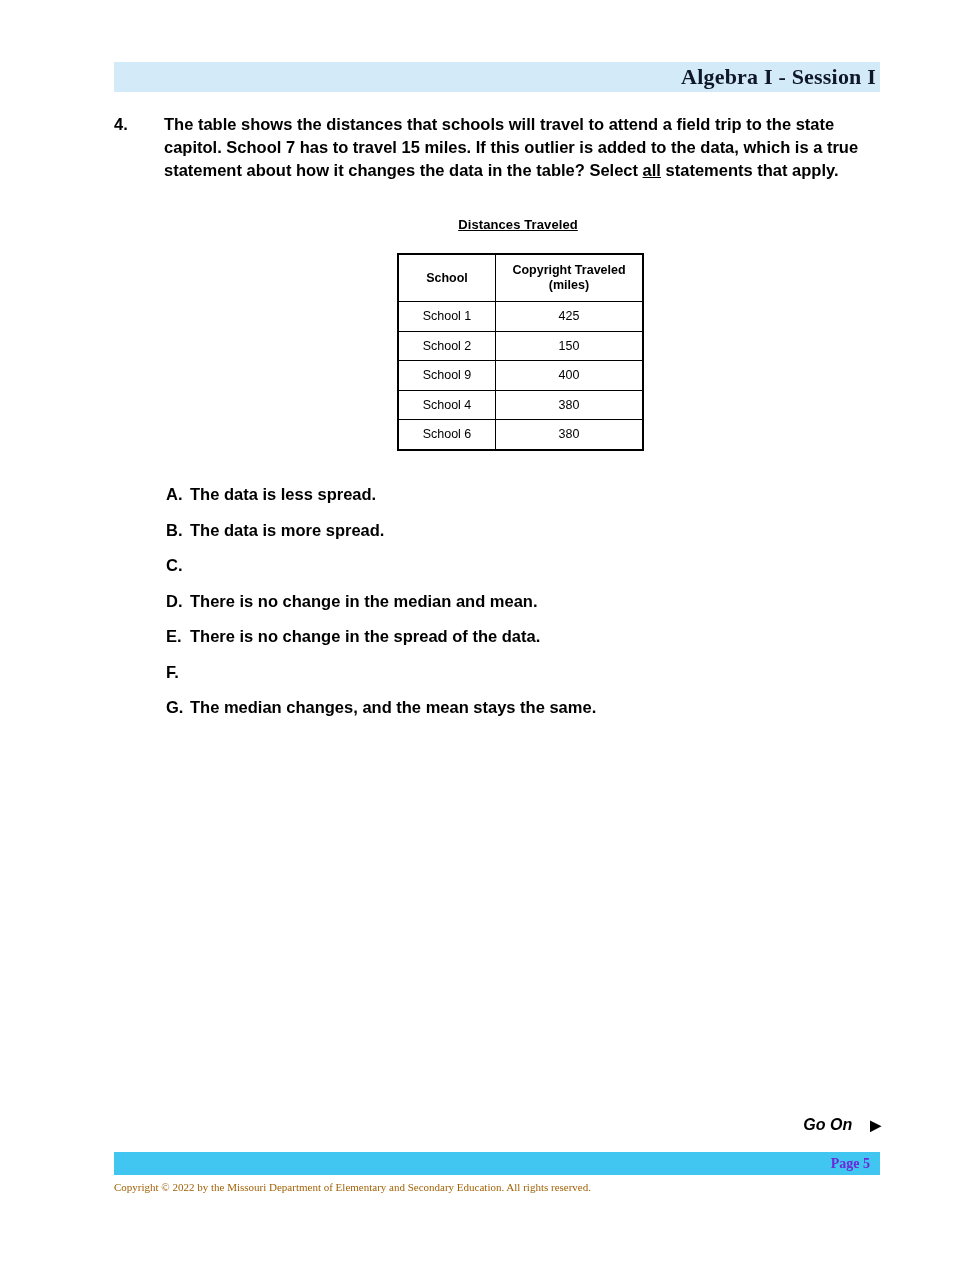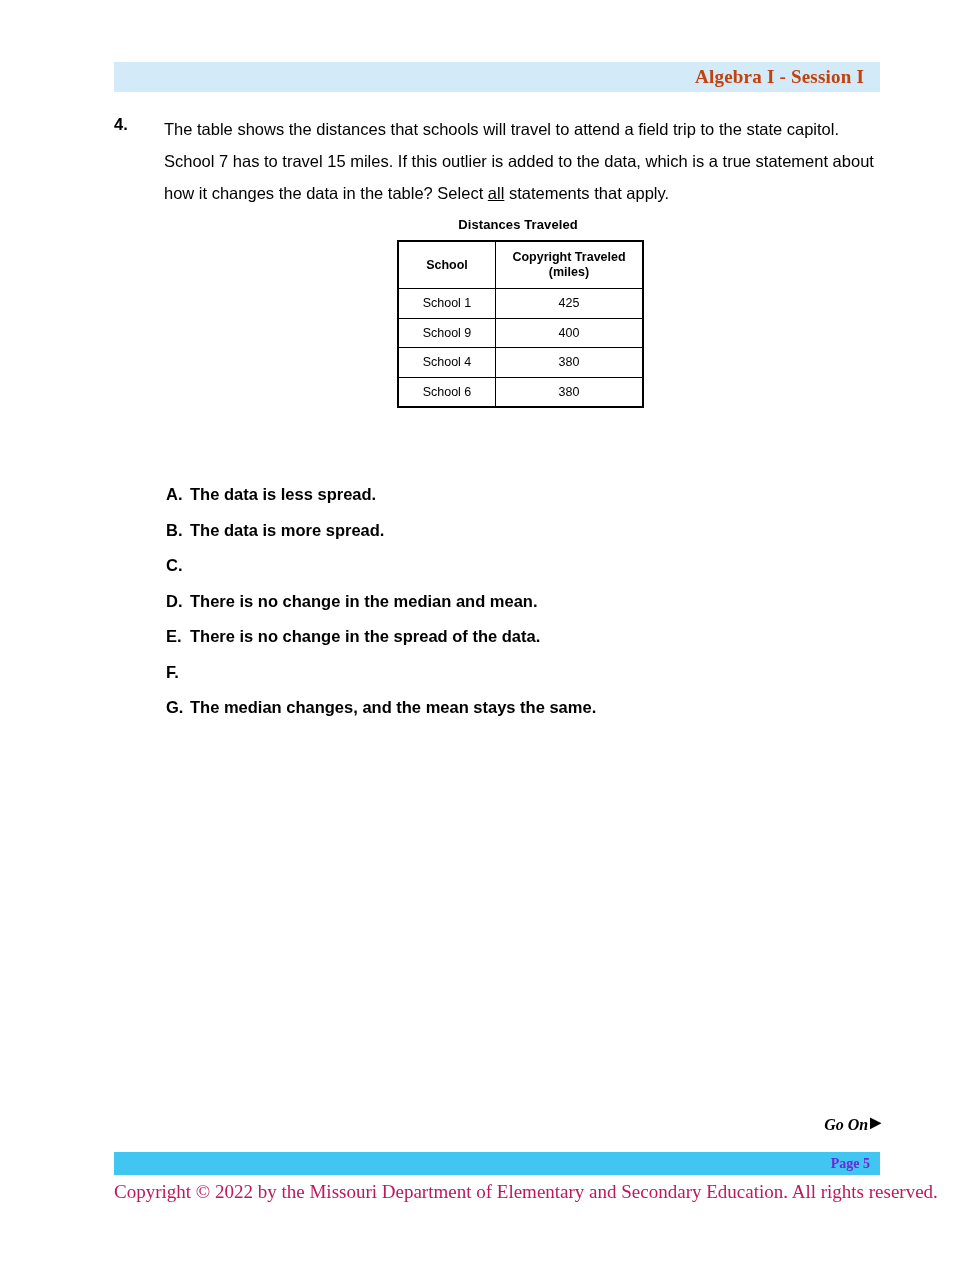--- a/index.html
+++ b/index.html
@@ -24,23 +24,23 @@
     width: 766px;
     height: 30px;
     background: #d3eaf9;
     display: flex;
     align-items: center;
     justify-content: flex-end;
   }
   .header-title {
     font-family: "Liberation Serif", serif;
     font-weight: bold;
-    font-size: 19px;
-    color: #c2410c;
-    padding-right: 16px;
+    font-size: 22px;
+    color: #0f172a;
+    padding-right: 4px;
     letter-spacing: 0.2px;
     white-space: nowrap;
   }
 
   
   .question-block {
     position: absolute;
     left: 114px;
     top: 113px;
     width: 768px;
@@ -48,41 +48,42 @@
     align-items: flex-start;
   }
   .q-number {
     font-weight: bold;
     font-size: 16.5px;
     width: 50px;
     flex: 0 0 50px;
     line-height: 22.4px;
   }
   .q-text {
-    font-weight: normal;
+    font-weight: bold;
     font-size: 16.5px;
-    line-height: 32px;
+    line-height: 23px;
     flex: 1;
     text-align: left;
   }
   .q-text u { text-decoration: underline; }
 
   
   .table-wrap {
     position: absolute;
     left: 397px;
     top: 217px;
     width: 242px;
   }
   .table-caption {
     font-size: 13px;
     font-weight: bold;
     text-align: center;
-    margin-bottom: 8px;
+    margin-bottom: 21px;
     letter-spacing: 0.1px;
+    text-decoration: underline;
   }
   table.data-table {
     border-collapse: collapse;
     width: 242px;
     table-layout: fixed;
     border: 2px solid #000;
   }
   table.data-table th,
   table.data-table td {
     border: 1px solid #000;
@@ -122,27 +123,27 @@
   }
   .option-text {
     font-weight: bold;
   }
 
   
   .go-on {
     position: absolute;
     right: 98px;
     top: 1116px;
-    font-family: Liberation Serif, serif;
+    font-family: Liberation Sans, sans-serif;
     font-weight: bold;
     font-style: italic;
     font-size: 16px;
     display: flex;
-    align-items: flex-start;
-    gap: 2px;
+    align-items: center;
+    gap: 18px;
     white-space: nowrap;
   }
   .go-on .arrow {
     font-style: normal;
     font-size: 14px;
     line-height: 1;
   }
 
   
   .footer-bar {
@@ -162,22 +163,22 @@
     font-size: 14px;
     color: #6d28d9;
     padding-right: 10px;
     white-space: nowrap;
   }
   .copyright {
     position: absolute;
     left: 114px;
     top: 1181px;
     font-family: "Liberation Serif", serif;
-    font-size: 19px;
-    color: #be185d;
+    font-size: 11px;
+    color: #a16207;
     white-space: nowrap;
   }
 </style>
 </head>
 <body>
 
 <div class="header-bar">
   <div class="header-title">Algebra I - Session I</div>
 </div>
 
@@ -197,20 +198,24 @@
           <div>(miles)</div>
         </th>
       </tr>
     </thead>
     <tbody>
       <tr>
         <td class="col-school">School 1</td>
         <td class="col-dist">425</td>
       </tr>
       <tr>
+        <td class="col-school">School 2</td>
+        <td class="col-dist">150</td>
+      </tr>
+      <tr>
         <td class="col-school">School 9</td>
         <td class="col-dist">400</td>
       </tr>
       <tr>
         <td class="col-school">School 4</td>
         <td class="col-dist">380</td>
       </tr>
       <tr>
         <td class="col-school">School 6</td>
         <td class="col-dist">380</td>

